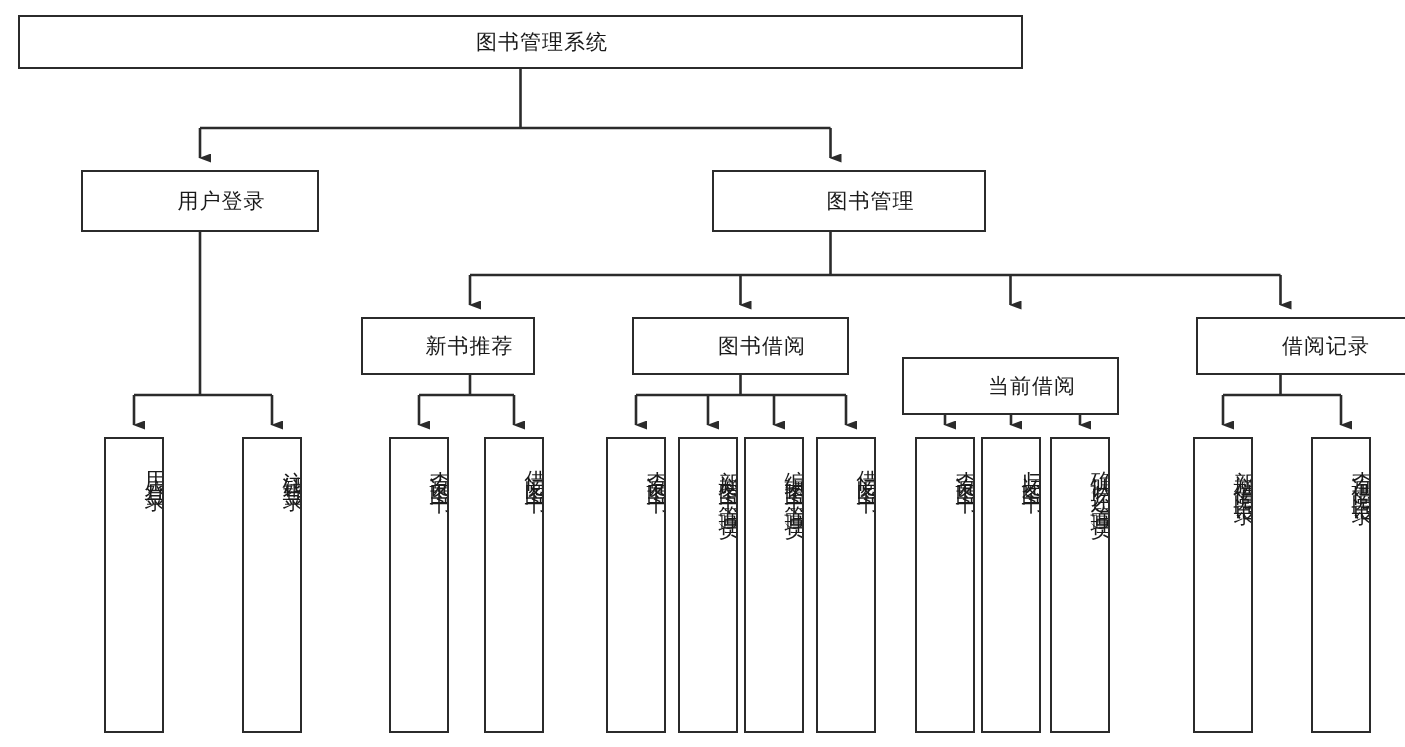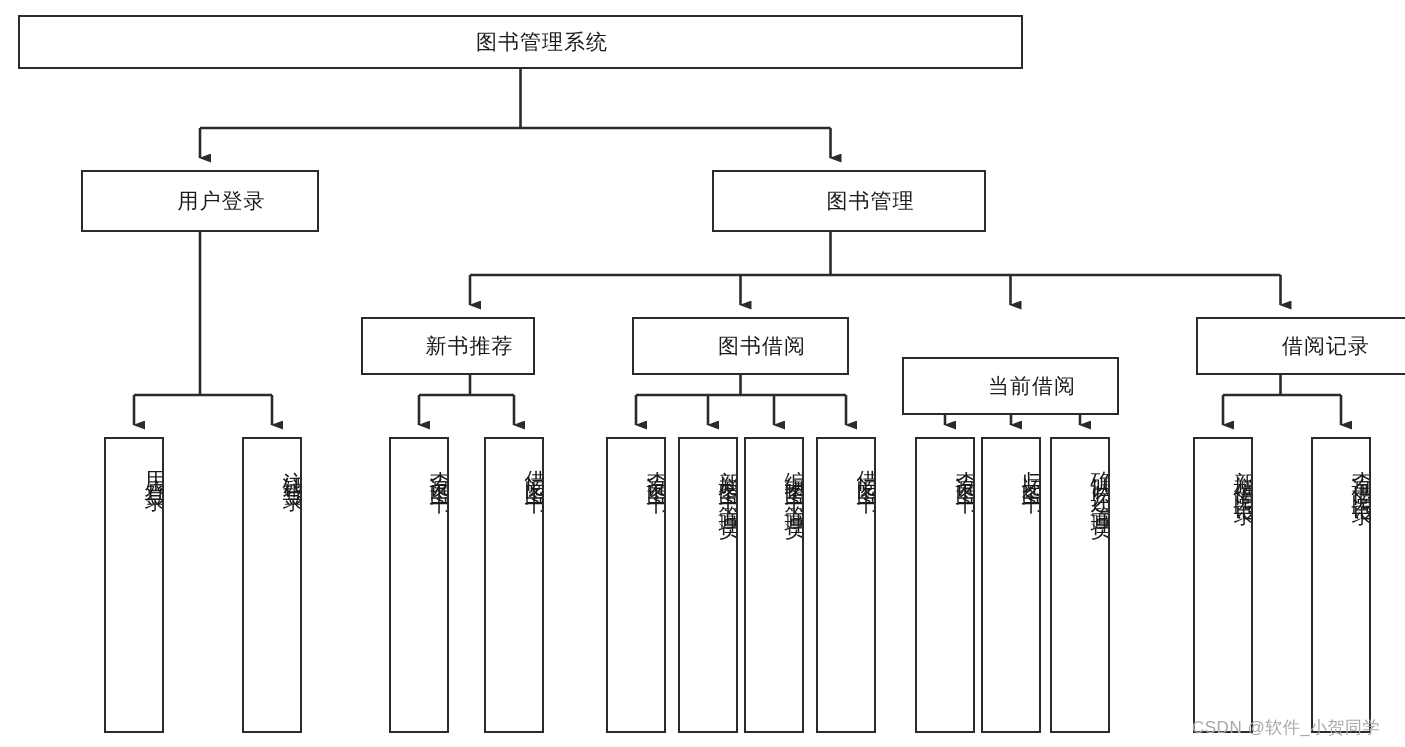--- a/index.html
+++ b/index.html
@@ -168,15 +168,14 @@
         <span class="node-label">确认归还（管理员）</span>
       </div>
       <div class="node-box vertical" style="left: 1193px; top: 437px; width: 60px; height: 296px; padding-top: 14px;">
         <span class="node-label">新增借阅记录</span>
       </div>
       <div class="node-box vertical" style="left: 1311px; top: 437px; width: 60px; height: 296px; padding-top: 14px;">
         <span class="node-label">查询借阅记录</span>
       </div>
     </div>
 
-  <div class="watermark" id="watermark" style="left: 1192px; top: 716px;">CSDN @软件_小贺同学</div>
 
 </div>
 
 </body></html>

